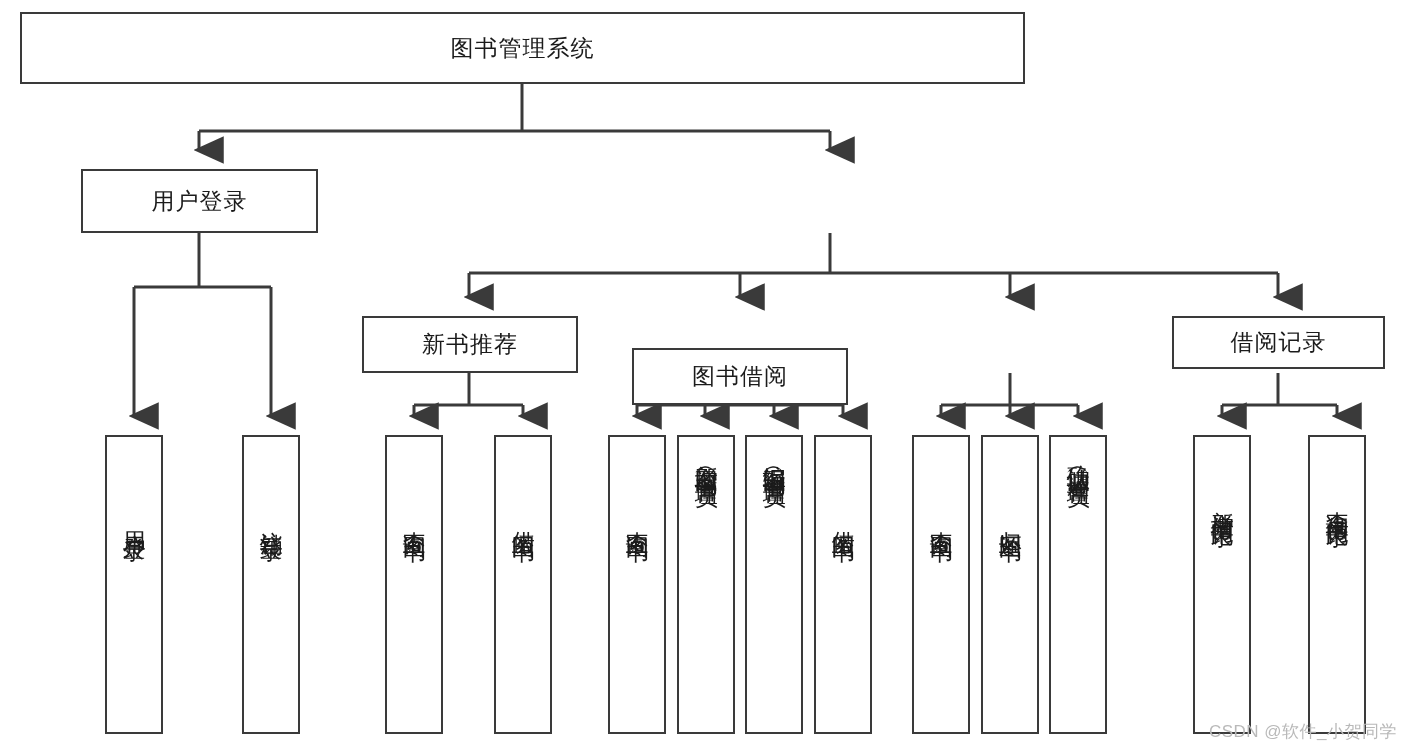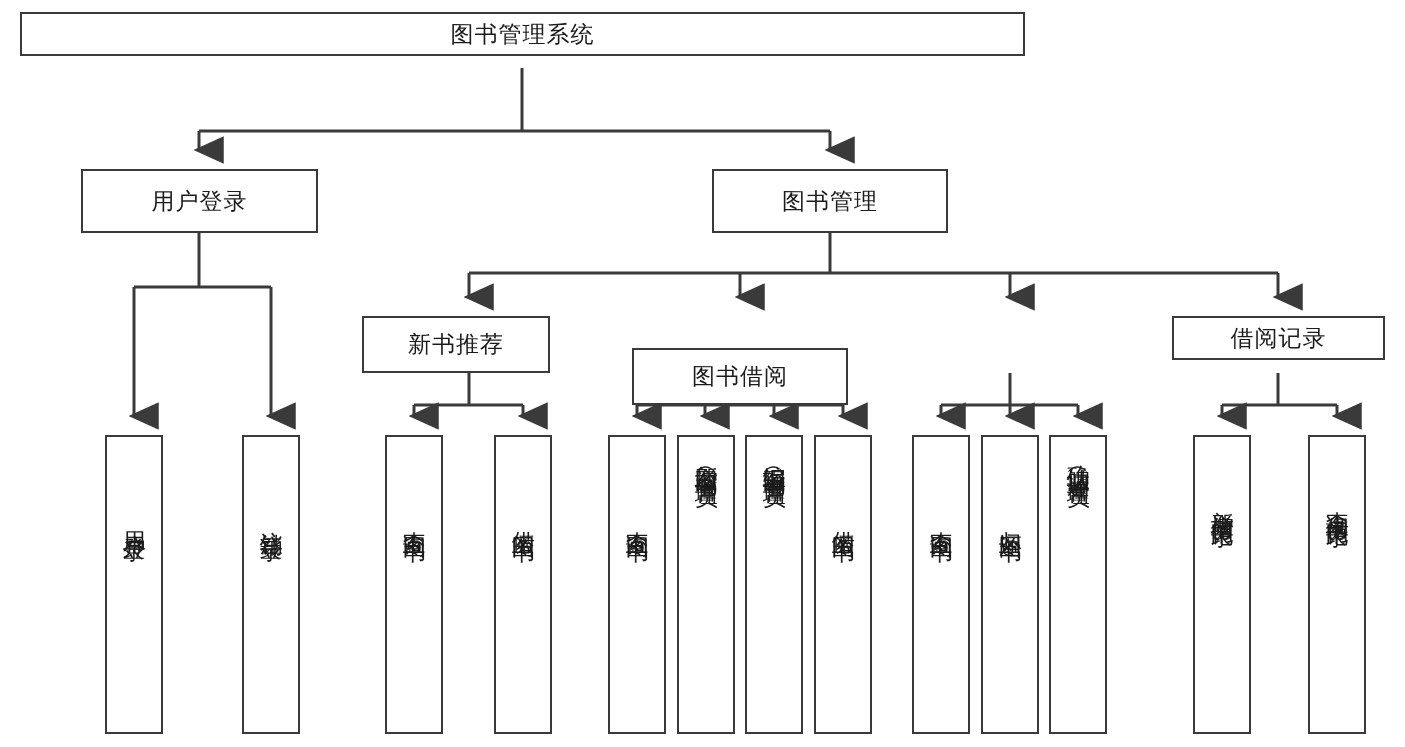--- a/index.html
+++ b/index.html
@@ -123,38 +123,35 @@
       <path d="M 1010 405 L 1010 416" marker-end="url(#arrow)"></path>
       <path d="M 1078 405 L 1078 416" marker-end="url(#arrow)"></path>
 
       <path d="M 1278 373 L 1278 405"></path>
       <path d="M 1222 405 L 1337 405"></path>
       <path d="M 1222 405 L 1222 416" marker-end="url(#arrow)"></path>
       <path d="M 1337 405 L 1337 416" marker-end="url(#arrow)"></path>
     </g>
   </svg>
 
-  <div class="node" style="left:20px; top:12px; width:1005px; height:44px;">
+  <div class="node" style="left:20px; top:12px; width:1005px; height:72px;">
     <span class="label">图书管理系统</span>
   </div>
 
   <div class="node" style="left:81px; top:169px; width:237px; height:64px;">
     <span class="label">用户登录</span>
   </div>
-  <div class="node" style="left:712px; top:169px; width:236px; height:64px;">
-    <span class="label">图书管理</span>
-  </div>
 
-  <div class="node" style="left:362px; top:316px; width:188px; height:57px;text-align:right;">
+  <div class="node" style="left:362px; top:316px; width:216px; height:57px;text-align:right;">
     <span class="label">新书推荐</span>
   </div>
   <div class="node" style="left:632px; top:316px; width:216px; height:57px;margin-top:32px;">
     <span class="label">图书借阅</span>
   </div>
-  <div class="node" style="left:1172px; top:316px; width:213px; height:44px;">
+  <div class="node" style="left:1172px; top:316px; width:213px; height:53px;">
     <span class="label">借阅记录</span>
   </div>
 
   <div class="node vertical mid" style="left:105px; top:435px; width:58px; height:299px;">
     <span class="label">用户登录</span>
   </div>
   <div class="node vertical mid" style="left:242px; top:435px; width:58px; height:299px;">
     <span class="label">注销登录</span>
   </div>
 
@@ -188,14 +185,15 @@
     <span class="label">确认归还（管理员）</span>
   </div>
 
   <div class="node vertical mid3" style="left:1193px; top:435px; width:58px; height:299px;">
     <span class="label">新增借阅记录</span>
   </div>
   <div class="node vertical mid3" style="left:1308px; top:435px; width:58px; height:299px;">
     <span class="label">查询借阅记录</span>
   </div>
 
+  <div id="watermark">CSDN @软件_小贺同学</div>
 
 </div>
 
 </body></html>

